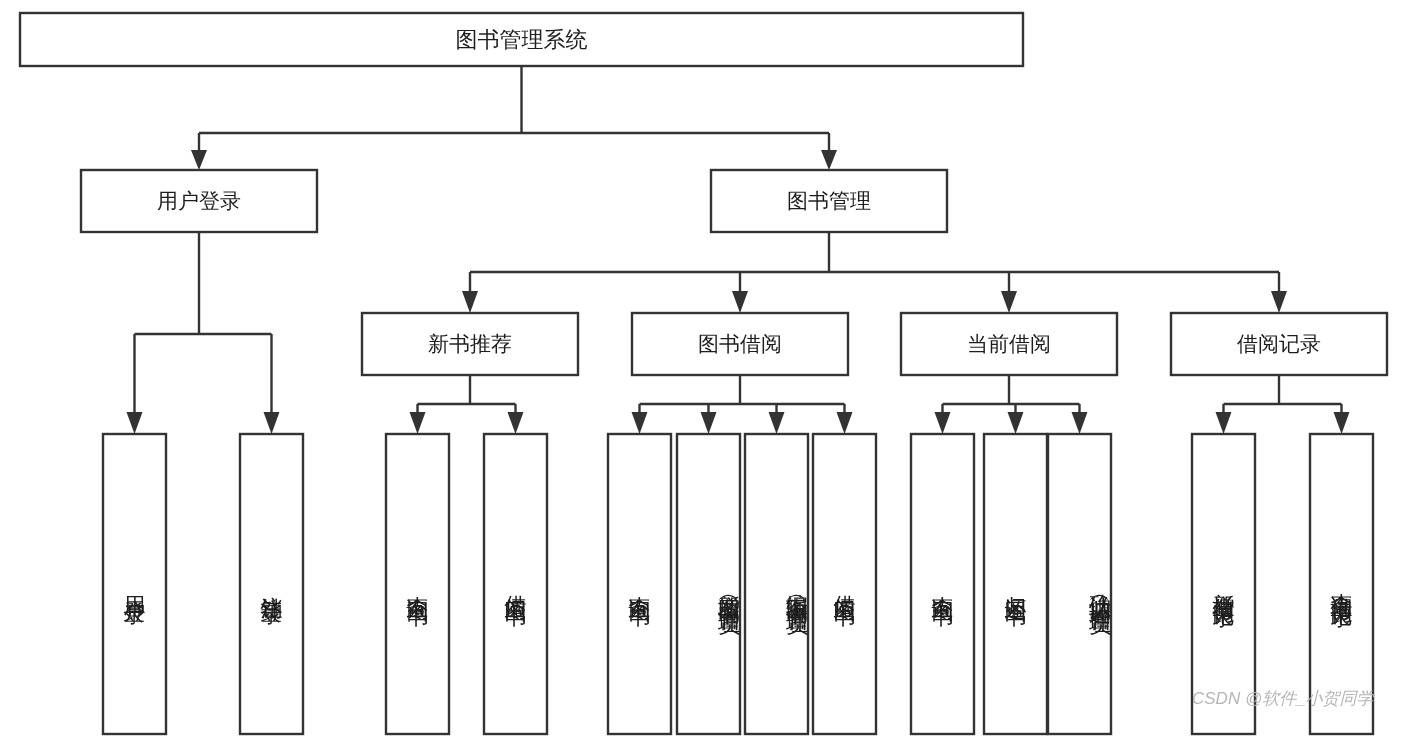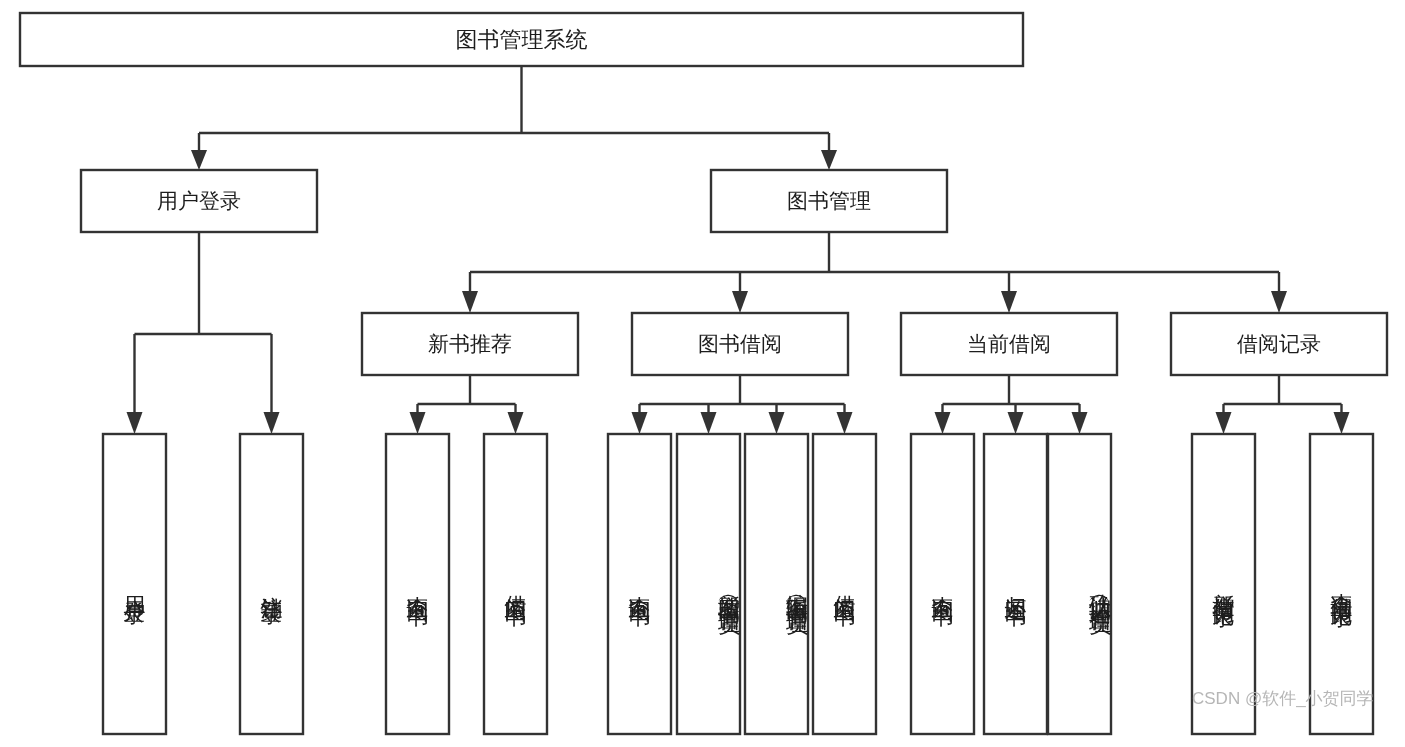--- a/index.html
+++ b/index.html
@@ -233,15 +233,15 @@
   <div class="leaf-label" style="left:911px; top:434px; width:63px; height:300px;">查询图书</div>
 
   <div class="leaf-label" style="left:984px; top:434px; width:63px; height:300px;">归还图书</div>
 
   <div class="leaf-label" style="left:1048px; top:434px; width:63px; height:300px; align-items:flex-start; padding-top:10px; box-sizing:border-box;">确认归还（管理员）</div>
 
   <div class="leaf-label" style="left:1192px; top:434px; width:63px; height:300px;">新增借阅记录</div>
 
   <div class="leaf-label" style="left:1310px; top:434px; width:63px; height:300px;">查询借阅记录</div>
 
-  <div class="watermark" style="left:1192px; top:687px;">CSDN @软件_小贺同学</div>
+  <div class="watermark" style="left:1192px; top:687px;font-style:italic;">CSDN @软件_小贺同学</div>
 
 </div>
 
 </body></html>

